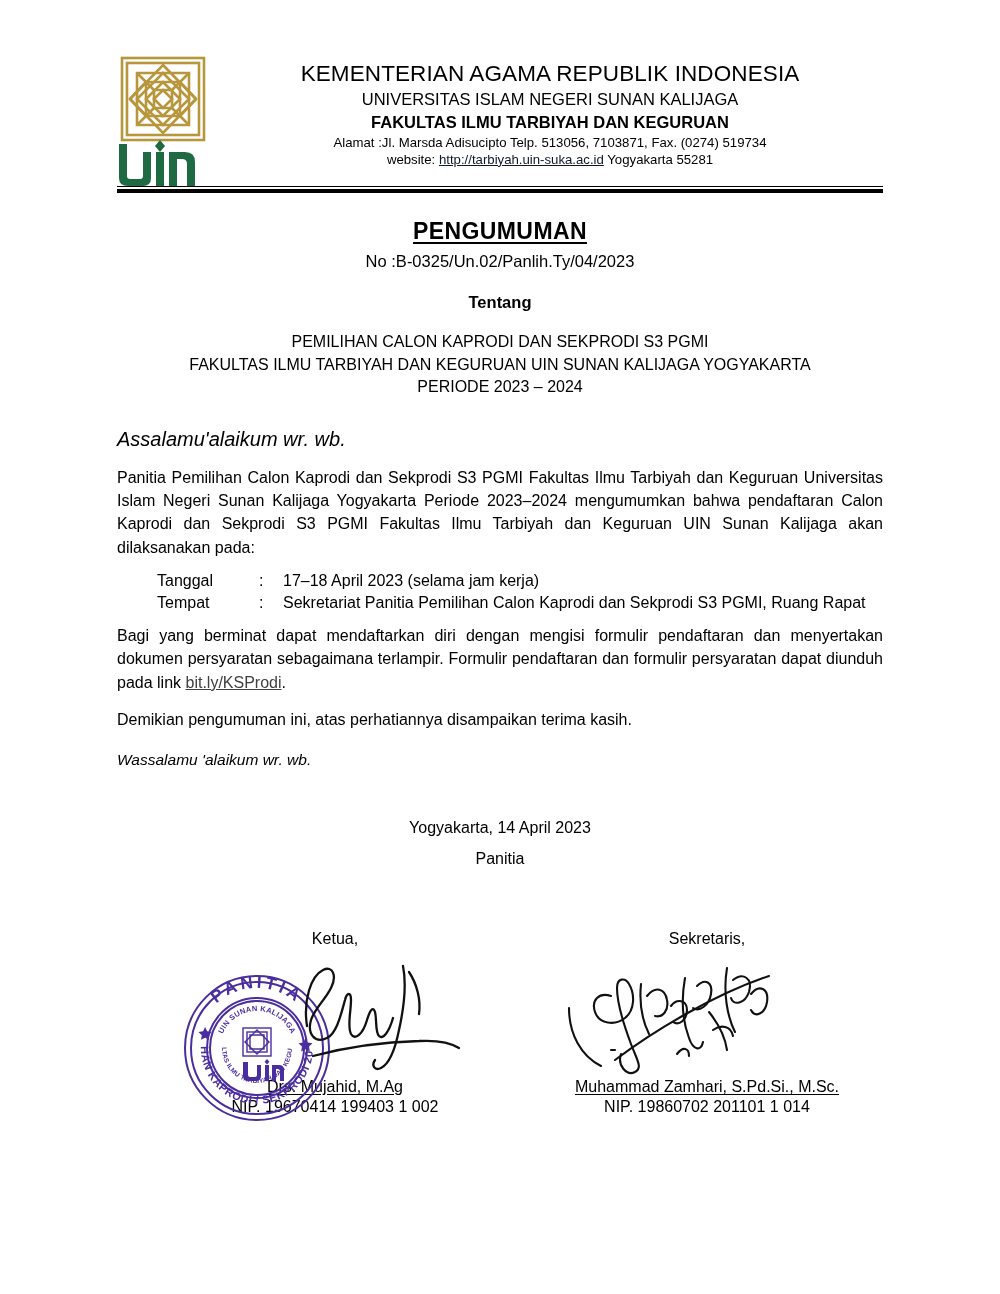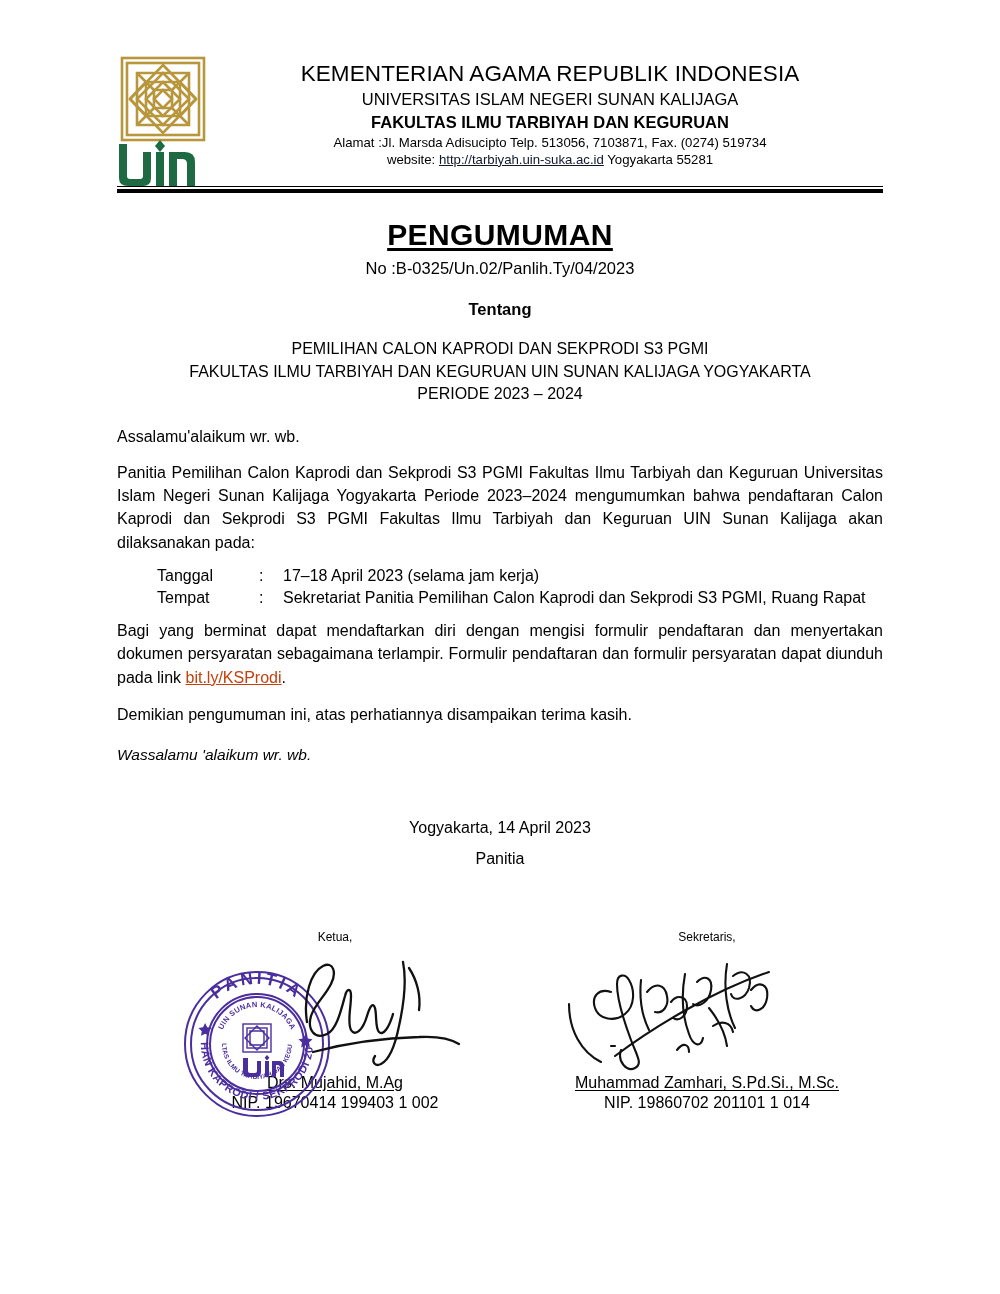--- a/index.html
+++ b/index.html
@@ -97,21 +97,21 @@
 
   
   .title-block {
     position: absolute;
     left: 100px;
     top: 218px;
     width: 800px;
     text-align: center;
   }
   .t-pengumuman {
-    font-size: 30px;
+    font-size: 23px;
     font-weight: bold;
     letter-spacing: 0.4px;
     text-decoration: underline;
     text-underline-offset: 3px;
   }
   .t-nomor {
     font-size: 16.5px;
     margin-top: 7px;
   }
   .t-tentang {
@@ -127,21 +127,22 @@
 
   
   .body-block {
     position: absolute;
     left: 117px;
     top: 428px;
     width: 766px;
     font-size: 16px;
   }
   .salam {
-    font-size: 16px;
+    font-style: italic;
+    font-size: 20px;
   }
   .para {
     margin-top: 15px;
     text-align: justify;
     line-height: 1.45;
   }
 
   
   .dl {
     margin-top: 11px;
@@ -166,21 +167,21 @@
   .dl-cont {
     margin-left: 126px;
   }
 
   .para-tight {
     margin-top: 9px;
     text-align: justify;
     line-height: 1.45;
   }
   .link {
-    color: #c2410c;
+    color: #404040;
     text-decoration: underline;
   }
   .para-plain {
     margin-top: 14px;
     line-height: 1.45;
   }
   .wassalam {
     margin-top: 20px;
     font-style: italic;
     font-size: 15.5px;
@@ -207,21 +208,21 @@
   .sig-col {
     position: absolute;
     top: 0;
     width: 340px;
     text-align: center;
     font-size: 16px;
   }
   .sig-left  { left: 48px; }
   .sig-right { left: 420px; }
 
-  .sig-role { font-size: 12px; }
+  .sig-role { font-size: 16px; }
   .sig-space { height: 130px; position: relative; }
   .sig-name {
     font-size: 16px;
     text-decoration: underline;
     text-underline-offset: 2px;
     white-space: nowrap;
   }
   .sig-nip { font-size: 16px; margin-top: 2px; white-space: nowrap; }
 
   

